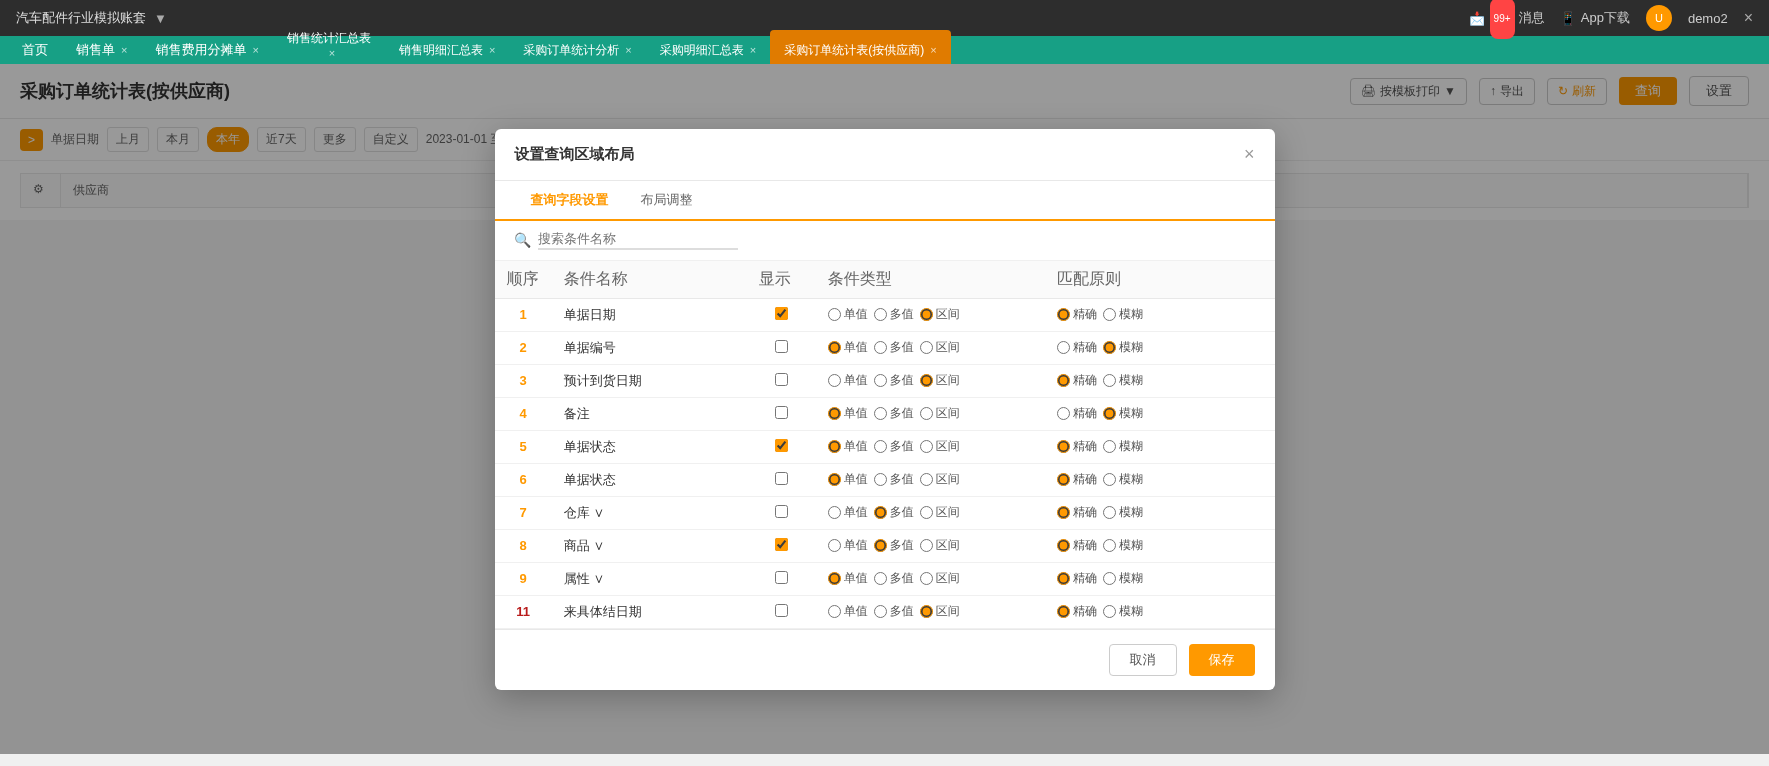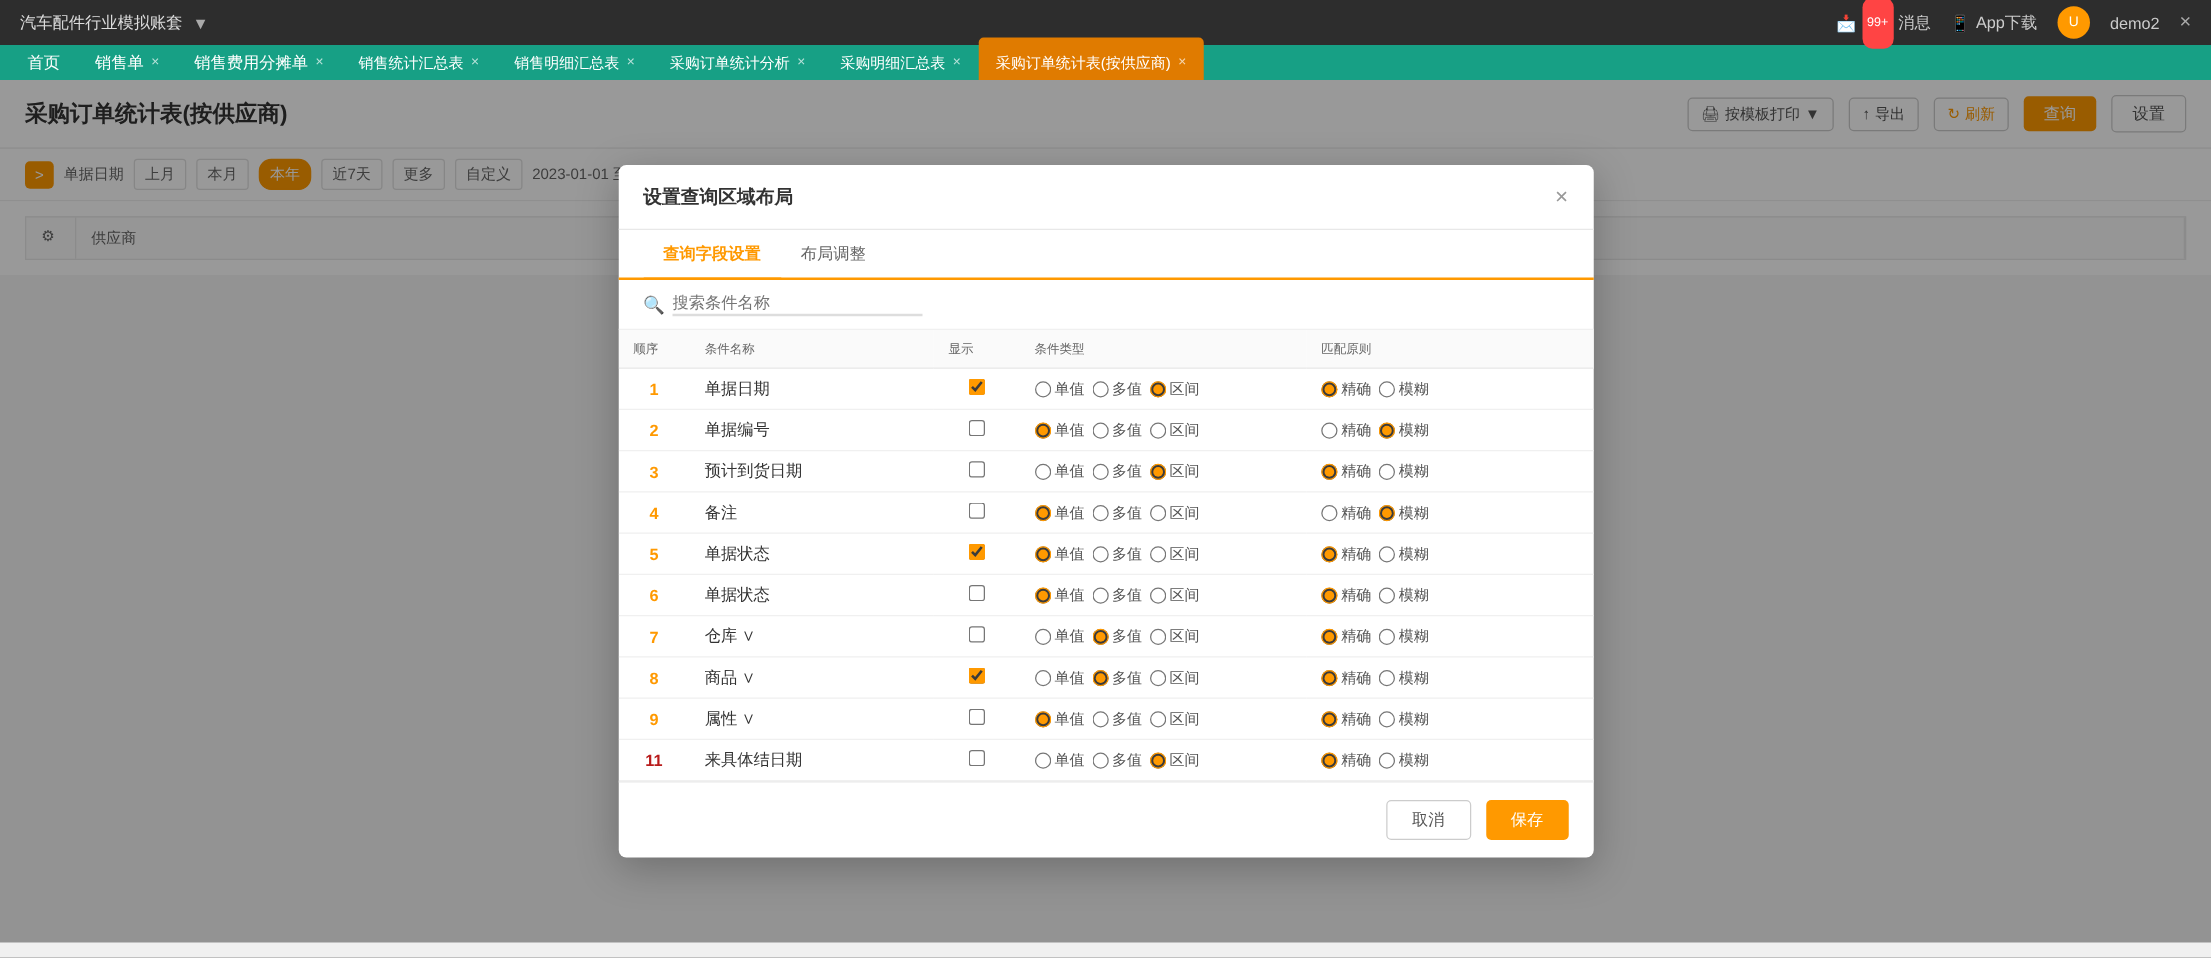--- a/index.html
+++ b/index.html
@@ -155,37 +155,37 @@
     }
     .modal-table {
       width: 100%;
       border-collapse: collapse;
     }
     .modal-table thead tr {
       background: #fafafa;
     }
     .modal-table th {
       padding: 8px 12px;
-      font-size: 10px;
+      font-size: 16px;
       color: #666;
       font-weight: normal;
       border-bottom: 1px solid #e8e8e8;
       text-align: left;
     }
     .modal-table td {
       padding: 7px 12px;
       font-size: 13px;
       color: #333;
       border-bottom: 1px solid #f0f0f0;
       vertical-align: middle;
     }
 
     
     .radio-group { display: flex; align-items: center; gap: 6px; white-space: nowrap; }
-    .radio-group label { display: flex; gap: 3px; cursor: pointer; font-size: 12px; color: #555; }
+    .radio-group label { display: flex; align-items: center; gap: 3px; cursor: pointer; font-size: 12px; color: #555; }
     .radio-group input[type="radio"] { accent-color: #f90; cursor: pointer; }
 
     
     input[type="checkbox"] { accent-color: #f90; cursor: pointer; }
 
     
     .col-order { width: 50px; text-align: center; }
     .col-name { width: 170px; }
     .col-show { width: 60px; text-align: center; }
     .col-type { width: 200px; }
@@ -233,21 +233,21 @@
 <div class="nav-bar">
   <div class="nav-item">首页</div>
   <div class="nav-item">
     <span>销售单</span>
     <span class="close-tab">×</span>
   </div>
   <div class="nav-item">
     <span>销售费用分摊单</span>
     <span class="close-tab">×</span>
   </div>
-  <div class="nav-item" style="font-size:12px;">
+  <div class="nav-item" style="font-size:12px;flex-direction:column;">
     <span>销售统计汇总表</span>
     <span class="close-tab">×</span>
   </div>
   <div class="nav-item" style="font-size:12px;">
     <span>销售明细汇总表</span>
     <span class="close-tab">×</span>
   </div>
   <div class="nav-item" style="font-size:12px;">
     <span>采购订单统计分析</span>
     <span class="close-tab">×</span>

